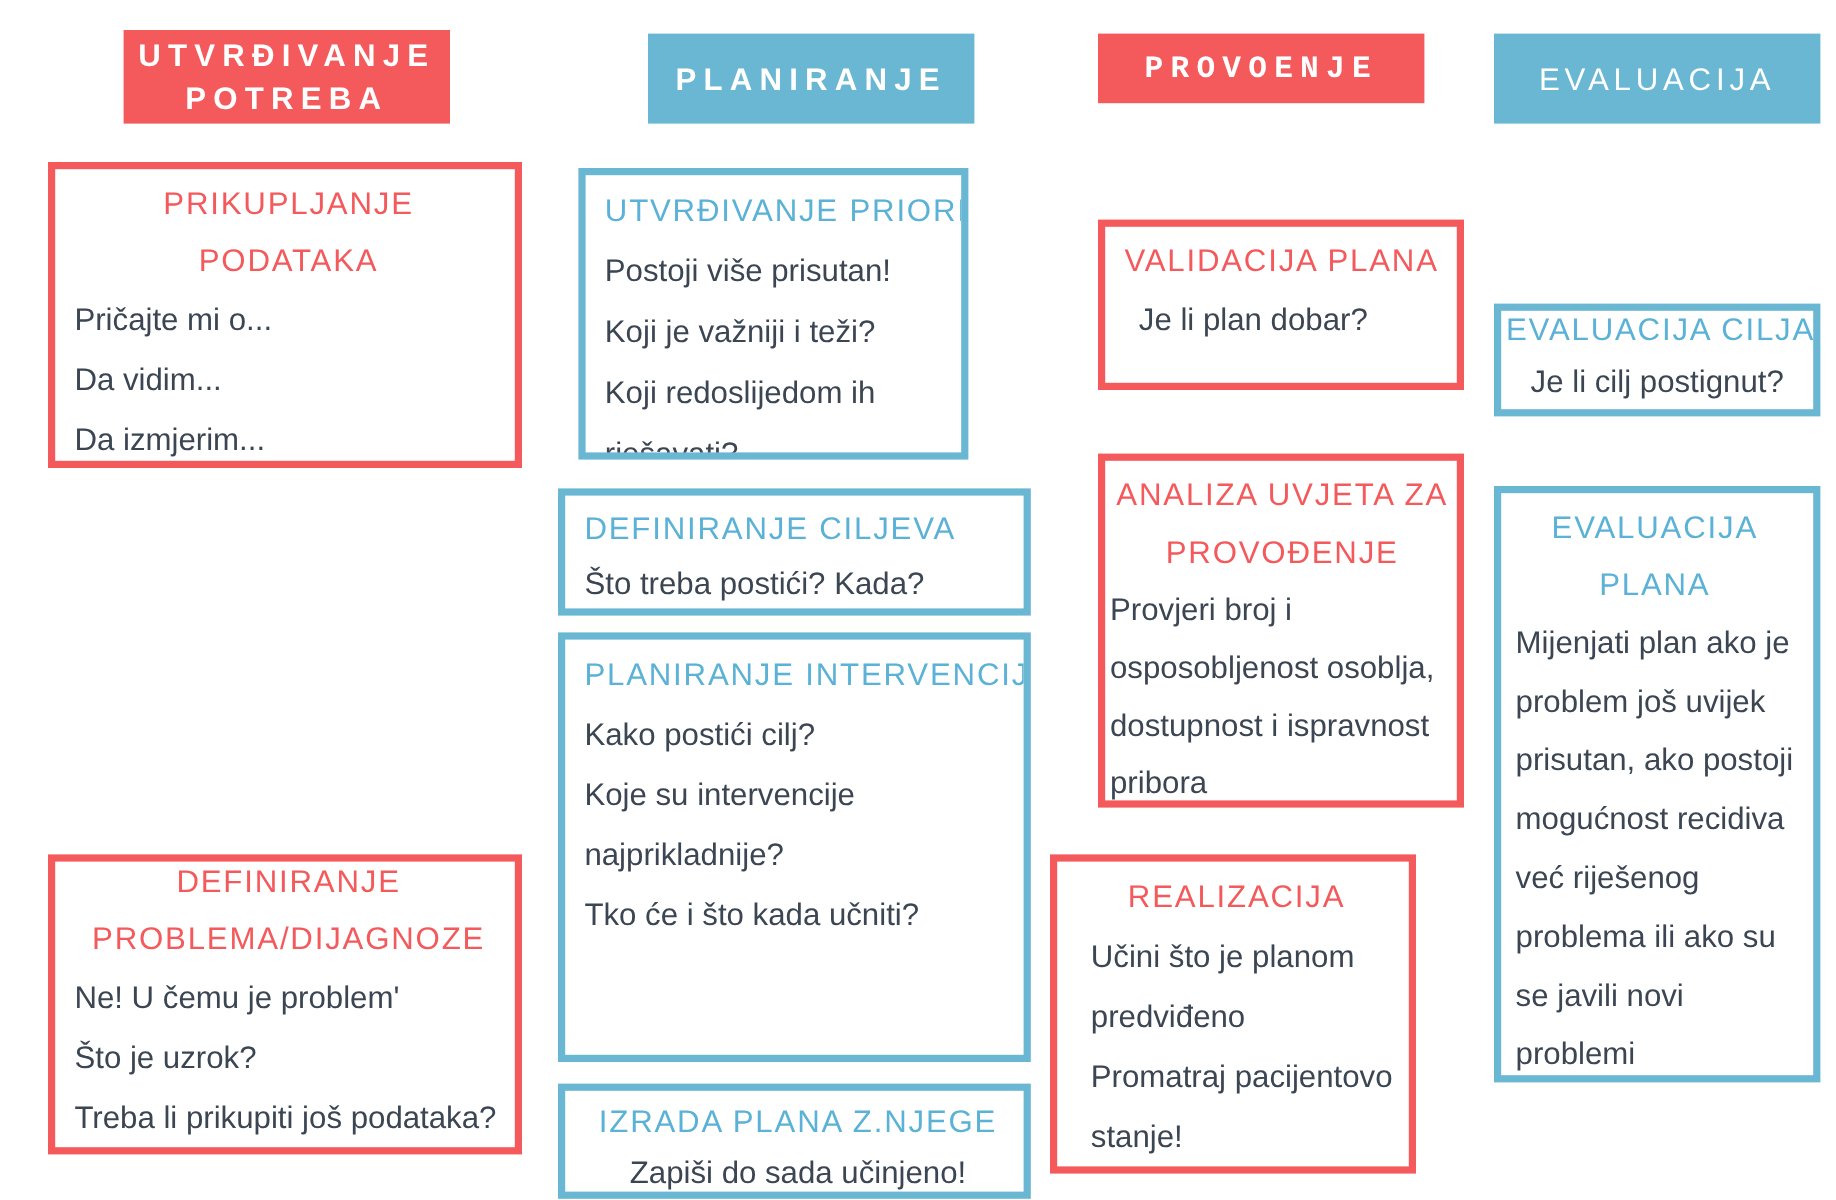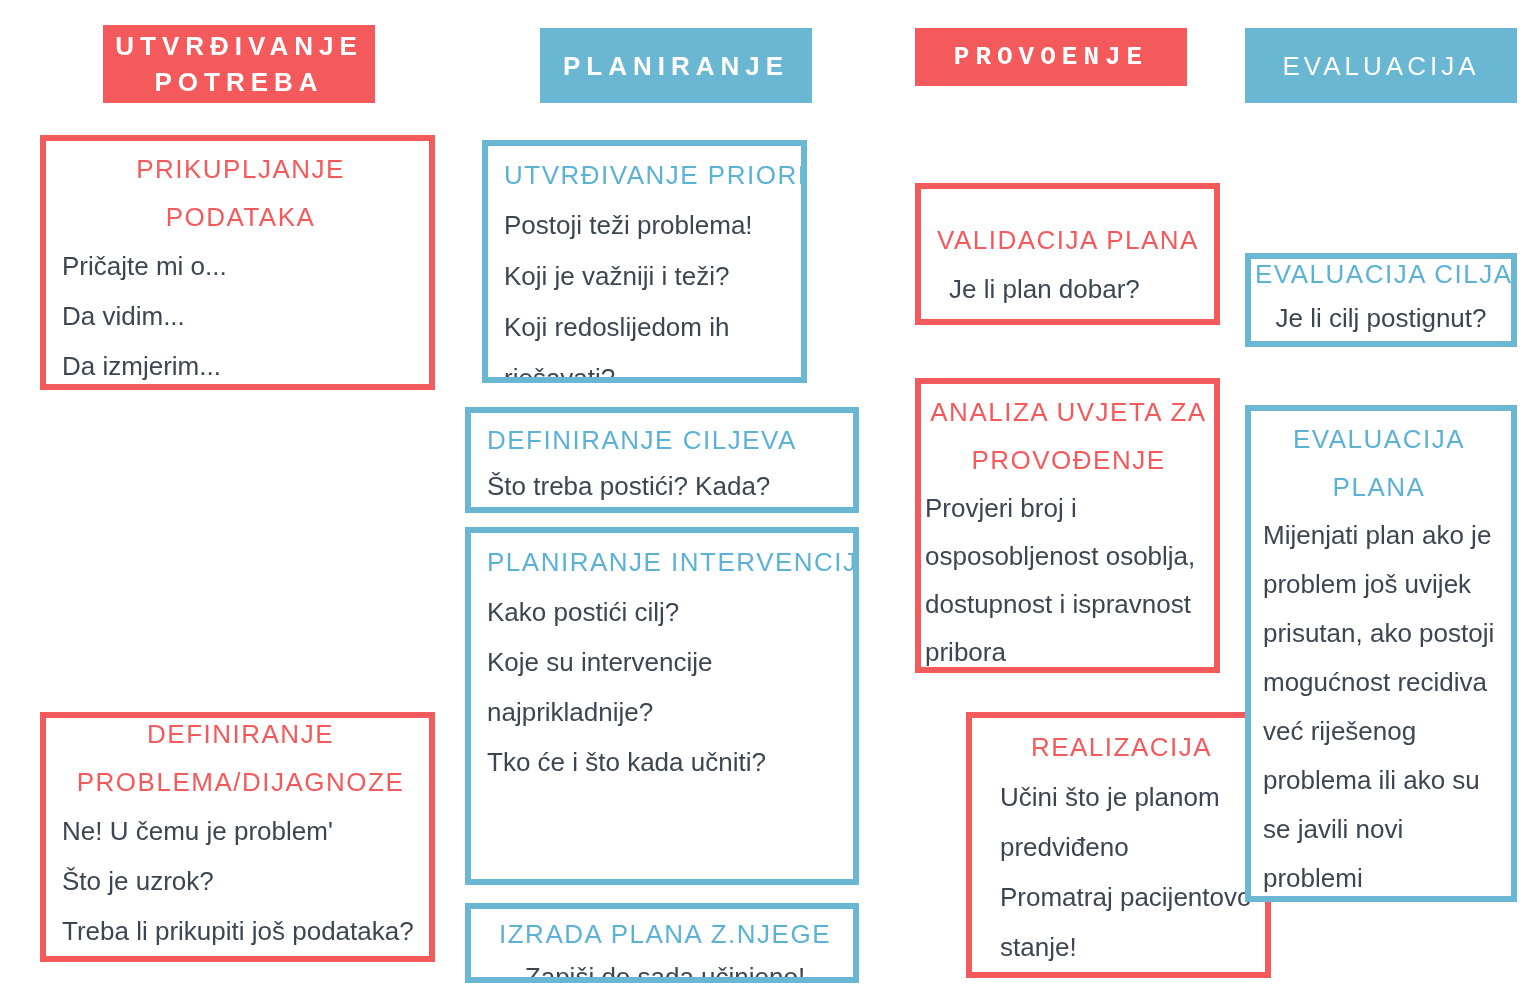--- a/index.html
+++ b/index.html
@@ -47,32 +47,32 @@
   .b1c .body{white-space:nowrap;}
 
   
   .b2a{left:482px;top:140px;width:325px;height:243px;}
   .b2a .ln{line-height:51px;}
   .b2b{left:465px;top:407px;width:394px;height:106px;}
   .b2b .title{line-height:46px;}
   .b2b .ln{line-height:46px;}
   .b2c{left:465px;top:527px;width:394px;height:358px;}
   .b2c .ln{line-height:50px;}
-  .b2d{left:465px;top:903px;width:394px;height:80px;}
+  .b2d{left:465px;top:903px;width:394px;height:96px;}
   .b2d .title{line-height:42px;}
   .b2d .ln{line-height:44px;}
 
   
-  .b3a{left:915px;top:183px;width:305px;height:142px;padding-top:28px;}
+  .b3a{left:915px;top:183px;width:305px;height:142px;padding-top:5px;}
   .b3a .title{line-height:46px;}
   .b3a .ln{padding-left:12px;}
   .b3b{left:915px;top:378px;width:305px;height:295px;padding-left:4px;padding-right:2px;}
   .b3b .title{margin:0 -8px;line-height:48px;}
   .b3b .ln{line-height:48px;}
-  .b3c{left:966px;top:712px;width:305px;height:266px;}
+  .b3c{left:875px;top:712px;width:305px;height:266px;}
   .b3c .ln{padding-left:12px;line-height:50px;}
 
   
   .b4a{left:1245px;top:253px;width:272px;height:94px;padding-left:4px;padding-right:4px;}
   .b4a .title{margin-top:-10px;line-height:42px;}
   .b4a .ln{line-height:46px;text-align:center;}
   .b4b{left:1245px;top:405px;width:272px;height:497px;padding-left:12px;padding-right:16px;}
   .b4b .title{line-height:48px;}
   .b4b .ln{line-height:49px;}
 </style>
@@ -102,21 +102,21 @@
     <div class="body">
       <div class="ln">Ne! U čemu je problem'</div>
       <div class="ln">Što je uzrok?</div>
       <div class="ln">Treba li prikupiti još podataka?</div>
     </div>
   </div>
 
   <div class="box blue b2a">
     <div class="title nowrap">UTVRĐIVANJE PRIORITETA</div>
     <div class="body">
-      <div class="ln">Postoji teži problema!</div>
+      <div class="ln">Postoji više prisutan!</div>
       <div class="ln">Koji je važniji i teži?</div>
       <div class="ln">Koji redoslijedom ih rješavati?</div>
     </div>
   </div>
 
   <div class="box blue b2b">
     <div class="title">DEFINIRANJE CILJEVA</div>
     <div class="body">
       <div class="ln">Što treba postići? Kada?</div>
     </div>

